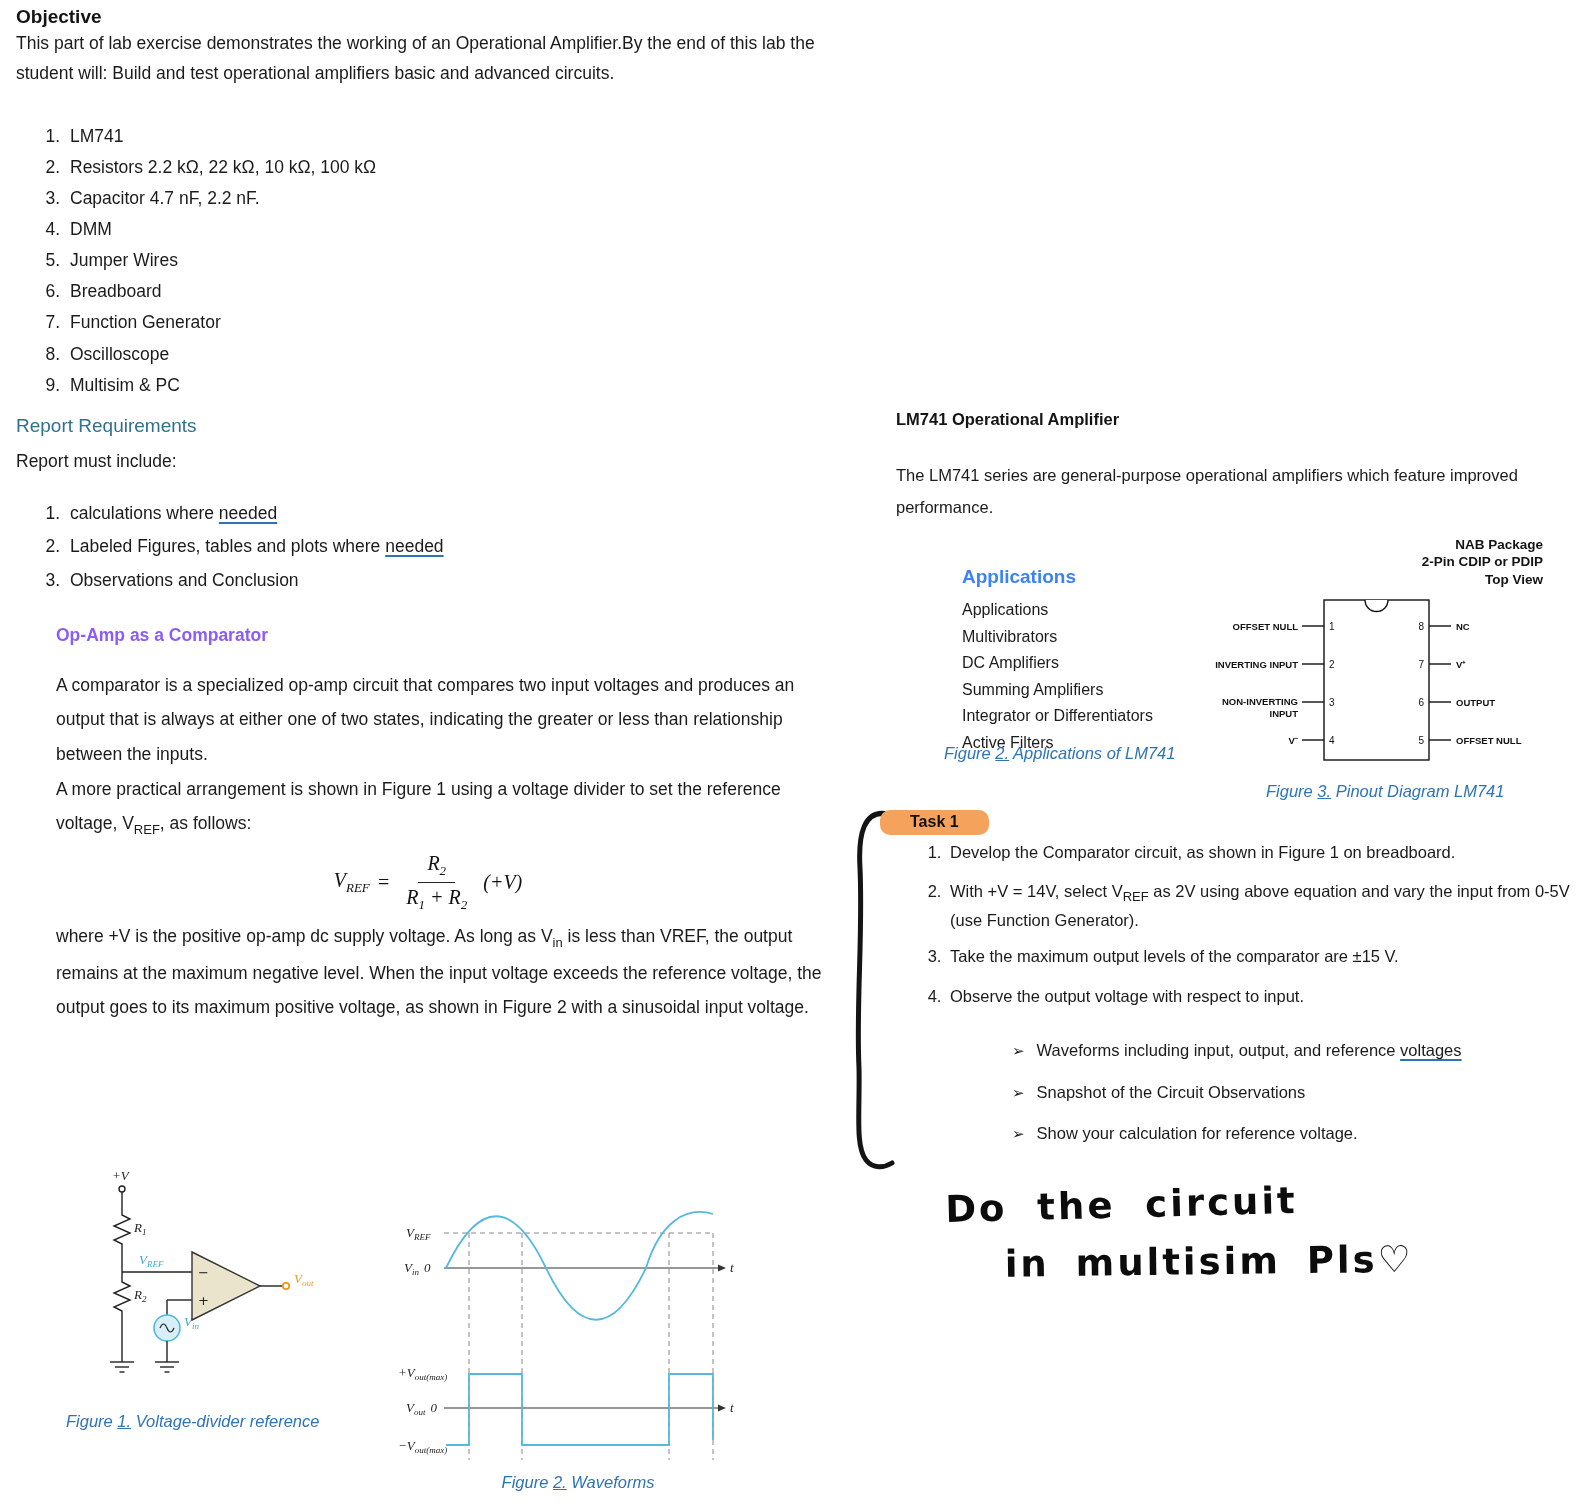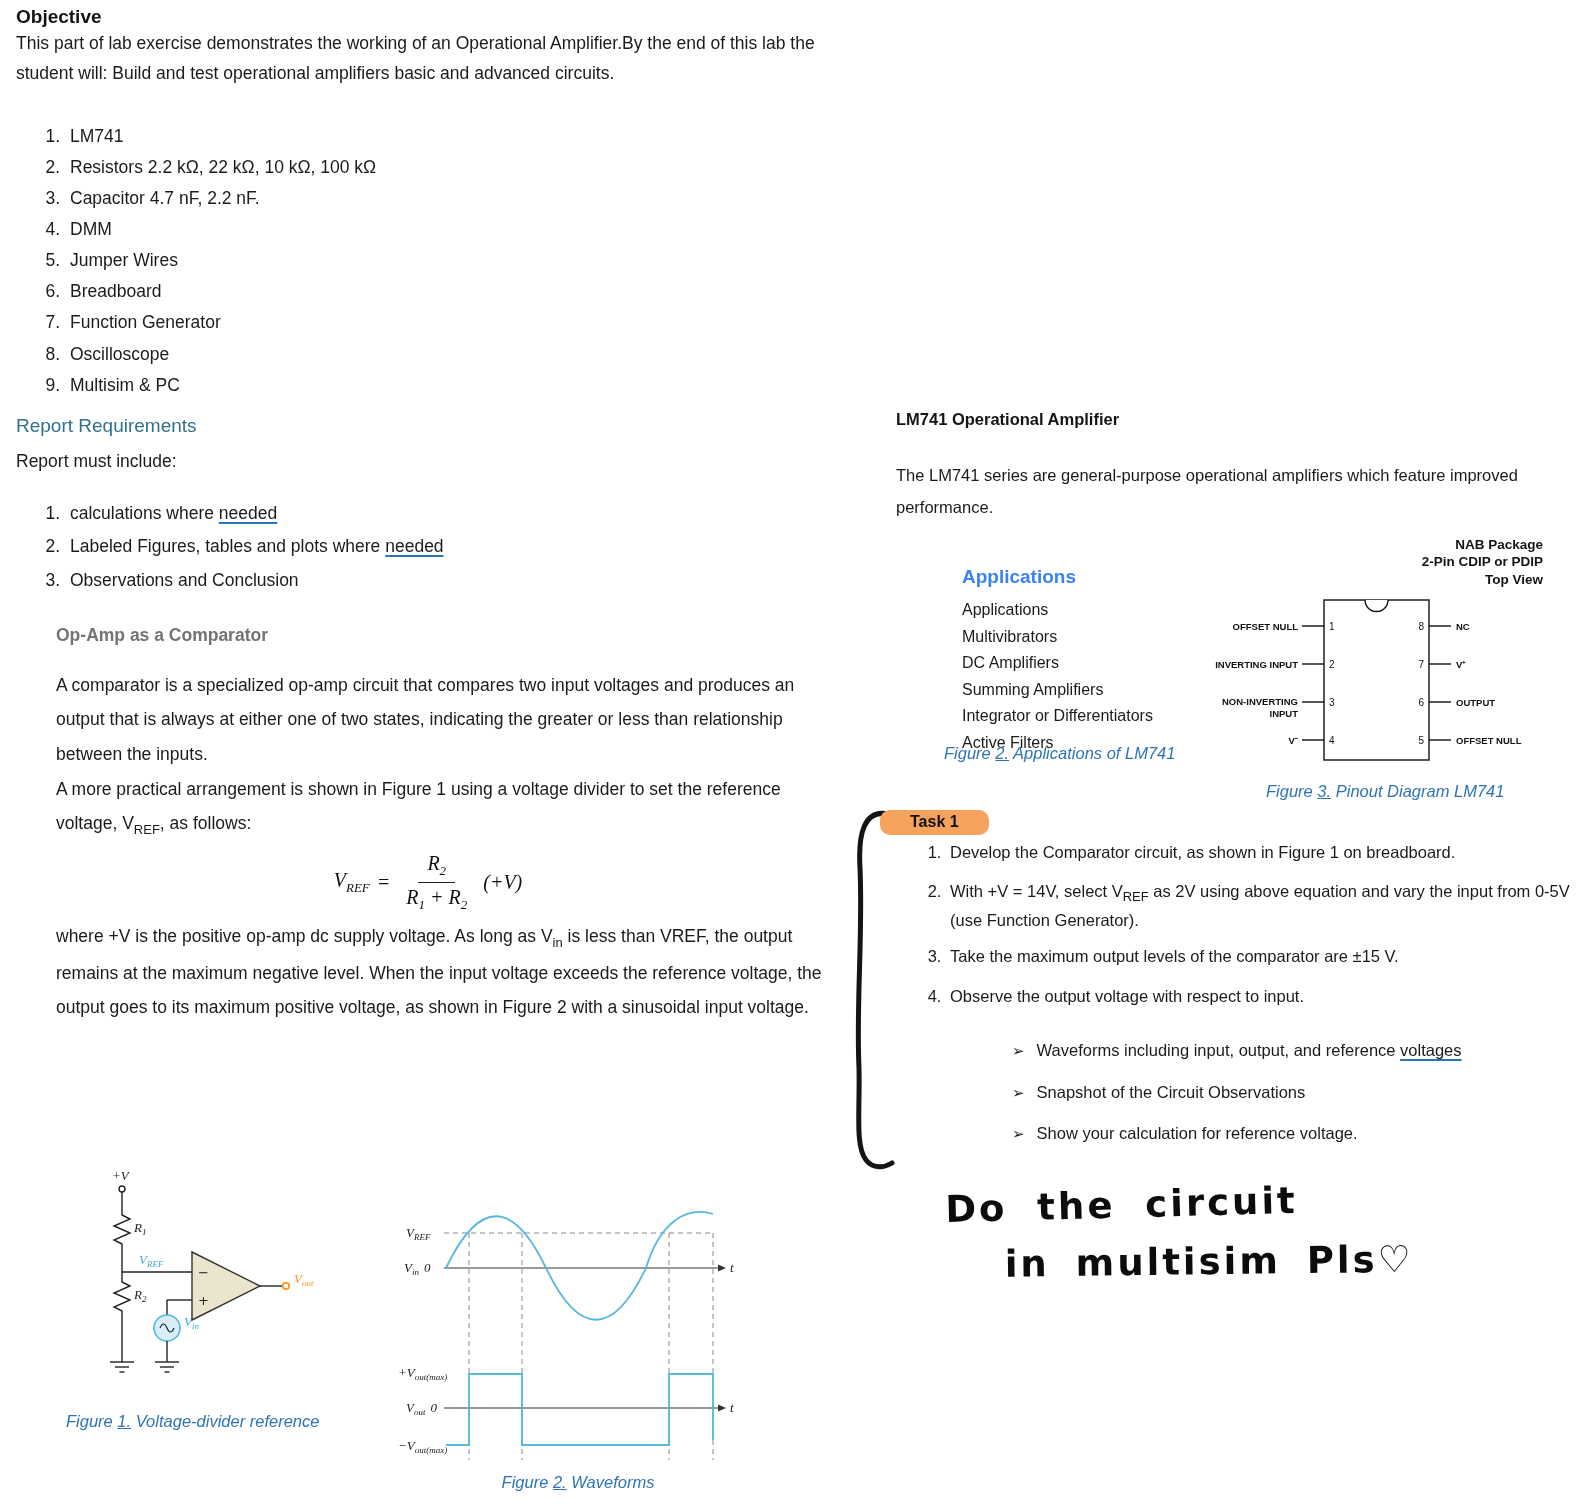--- a/index.html
+++ b/index.html
@@ -11,21 +11,21 @@
   h1.doc{font-size:19px;font-weight:bold;margin:0;color:#141414;}
   .h-obj{margin:4px 0 40px;}
   .h-equip{margin:0 0 26px;}
   p.obj{font-size:17.5px;line-height:1.74;margin:0 0 36px;}
   ol.equip{margin:0 0 18px;padding-left:49px;font-size:17.5px;}
   ol.equip li{margin-bottom:8px;line-height:1.32;padding-left:5px;}
   .h-report{font-size:19px;color:#31708F;font-weight:400;margin:14px 0 14px;}
   p.rintro{font-size:17.5px;margin:0 0 30px;}
   ol.report{margin:0;padding-left:49px;font-size:17.5px;}
   ol.report li{margin-bottom:10px;line-height:1.35;padding-left:5px;}
-  .h-comp{font-size:17.5px;font-weight:bold;margin:32px 0 22px 40px;color:#737373;}
+  .h-comp{font-size:17.5px;font-weight:bold;margin:32px 0 22px 40px;color:#8b5cf6;}
   .indent{margin-left:40px;width:784px;}
   p.cpara{font-size:17.5px;line-height:1.98;margin:0;}
   .ul{text-decoration:underline;text-decoration-color:#2E74B5;text-decoration-thickness:1.5px;text-underline-offset:3px;text-align:center;}
 
   .formula{display:flex;align-items:center;justify-content:center;gap:7px;margin:10px 40px 6px 0;
            font-family:"Liberation Serif",serif;font-style:italic;font-size:20px;color:#111;}
   .frac{display:inline-flex;flex-direction:column;align-items:center;}
   .frac .num{padding:0 9px 3px;border-bottom:1.5px solid #222;}
   .frac .den{padding:3px 9px 0;}
   sub.m{font-size:13px;}

